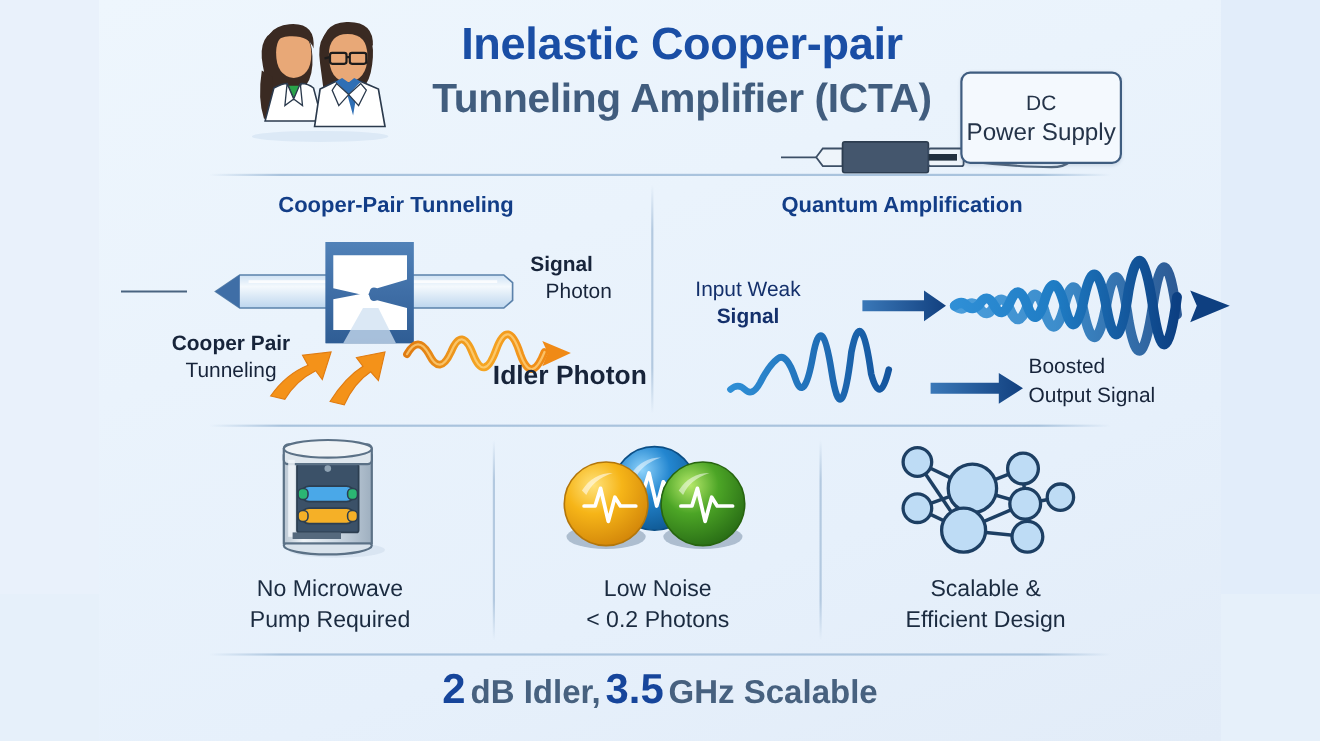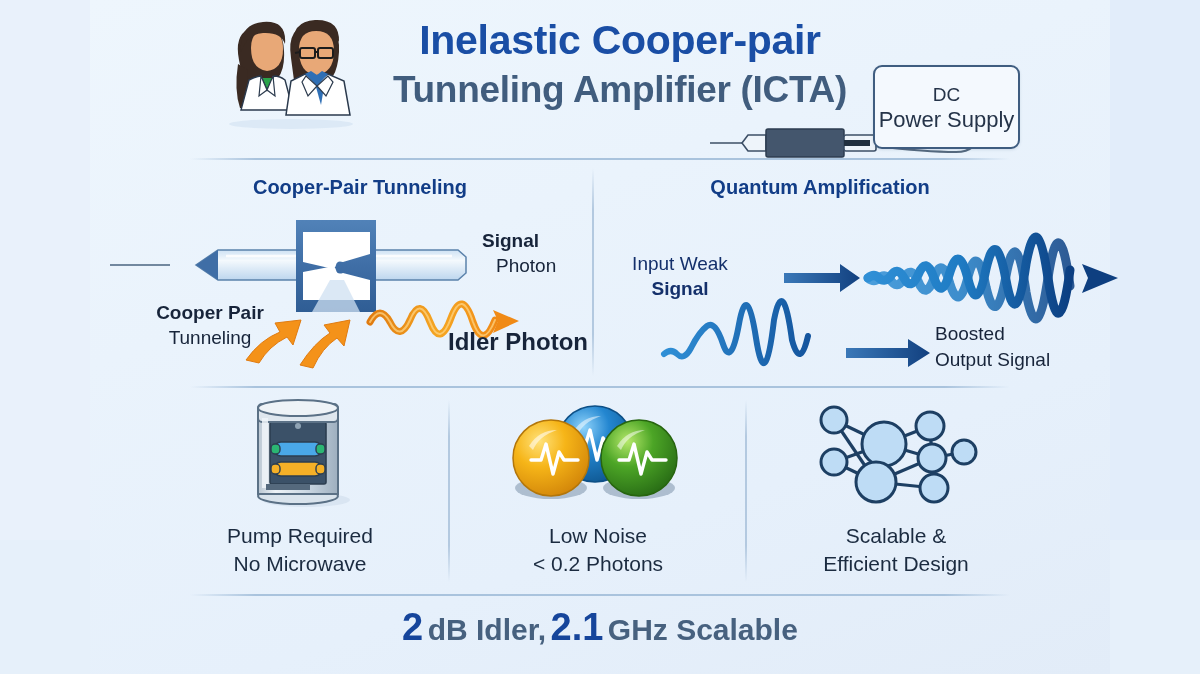--- a/index.html
+++ b/index.html
@@ -298,22 +298,22 @@
           <rect x="33" y="48" width="9" height="10" rx="4" fill="#2bb673" stroke="#2c3e50" stroke-width="1.4"></rect>
           <rect x="78" y="48" width="9" height="10" rx="4" fill="#2bb673" stroke="#2c3e50" stroke-width="1.4"></rect>
           <rect x="36" y="66" width="48" height="14" rx="7" fill="#f5b027" stroke="#2c3e50" stroke-width="1.6"></rect>
           <rect x="33" y="68" width="9" height="10" rx="4" fill="#f5b027" stroke="#2c3e50" stroke-width="1.4"></rect>
           <rect x="78" y="68" width="9" height="10" rx="4" fill="#f5b027" stroke="#2c3e50" stroke-width="1.4"></rect>
           <rect x="24" y="22" width="6" height="70" fill="#f0f5f9" opacity=".85"></rect>
           <rect x="28" y="88" width="44" height="6" fill="#55697d"></rect>
         </svg>
       </div>
       <div class="cap">
+        <div>No Microwave</div>
         <div>Pump Required</div>
-        <div>No Microwave</div>
       </div>
     </div>
 
     <div class="feat f2">
       <div class="art">
         <svg width="190" height="118" viewBox="0 0 190 118">
           <defs>
             <radialGradient id="sY" cx="35%" cy="28%" r="75%">
               <stop offset="0%" stop-color="#ffe27a"></stop>
               <stop offset="45%" stop-color="#f6b518"></stop>
@@ -381,18 +381,18 @@
         <div>Scalable &amp;</div>
         <div>Efficient Design</div>
       </div>
     </div>
 
     <div class="hr three"></div>
 
     <div class="stat">
       <span class="num">2</span>
       <span class="u">dB Idler,</span>
-      <span class="num">2.1</span>
+      <span class="num">3.5</span>
       <span class="u">GHz Scalable</span>
     </div>
 
   </div>
 </div>
 
 </body></html>

